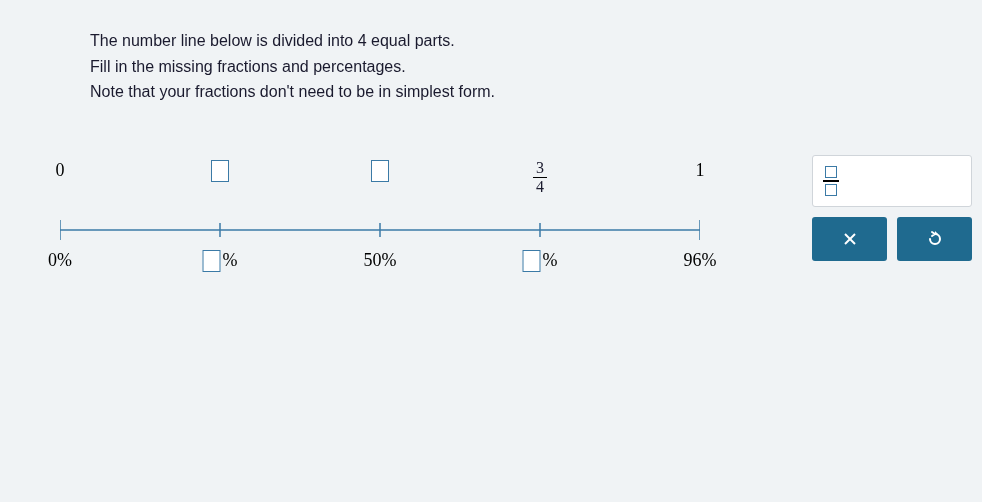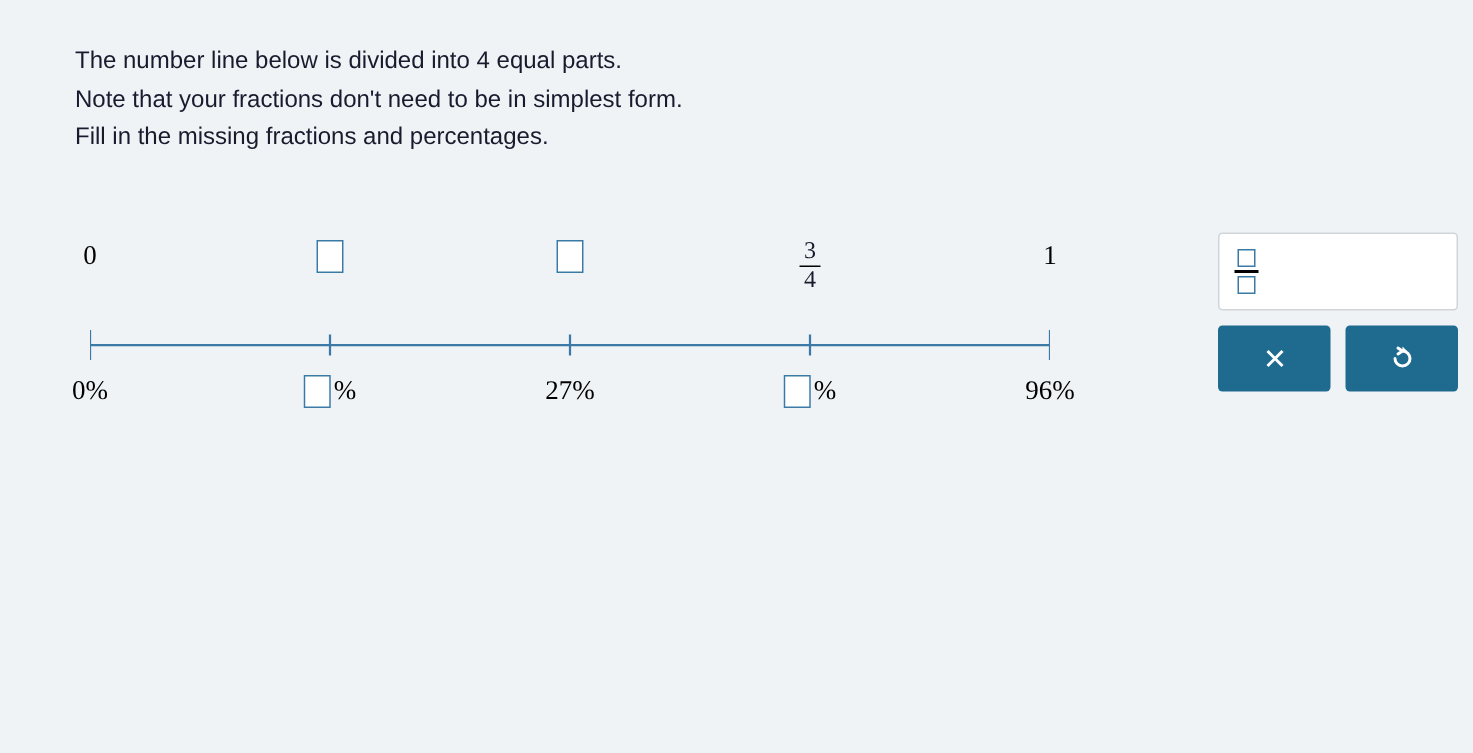--- a/index.html
+++ b/index.html
@@ -10,20 +10,21 @@
       font-family: Arial, sans-serif;
       color: #1a1a2e;
       position: relative;
       overflow: hidden;
     }
     .instructions {
       padding: 28px 0 0 50px;
       font-size: 16px;
       line-height: 1.6;
       color: #1a1a2e;
+      margin-left: 40px;
     }
     .problem-area {
       position: relative;
       margin-top: 55px;
       padding: 0 60px;
       width: 760px;
     }
     .number-line-container {
       position: relative;
       height: 140px;
@@ -125,22 +126,22 @@
       font-size: 18px;
       cursor: pointer;
     }
     .tool-btn svg { stroke: #fff; fill: none; stroke-width: 2; }
   </style>
 </head>
 <body>
 
 <div class="instructions">
   <div>The number line below is divided into 4 equal parts.</div>
+  <div>Fill in the missing fractions and percentages.</div>
   <div>Note that your fractions don't need to be in simplest form.</div>
-  <div>Fill in the missing fractions and percentages.</div>
 </div>
 
 <div class="problem-area">
   <div class="number-line-container">
 
     <div class="top-labels">
       <div class="tick-position p0">
         <span class="value-text">0</span>
       </div>
       <div class="tick-position p1">
@@ -173,21 +174,21 @@
       <div class="tick-position p0">
         <span class="value-text">0%</span>
       </div>
       <div class="tick-position p1">
         <span class="input-with-percent">
           <span class="input-box" value=""></span>
           <span class="value-text">%</span>
         </span>
       </div>
       <div class="tick-position p2">
-        <span class="value-text">27%</span>
+        <span class="value-text">50%</span>
       </div>
       <div class="tick-position p3">
         <span class="input-with-percent">
           <span class="input-box" value=""></span>
           <span class="value-text">%</span>
         </span>
       </div>
       <div class="tick-position p4">
         <span class="value-text">96%</span>
       </div>

